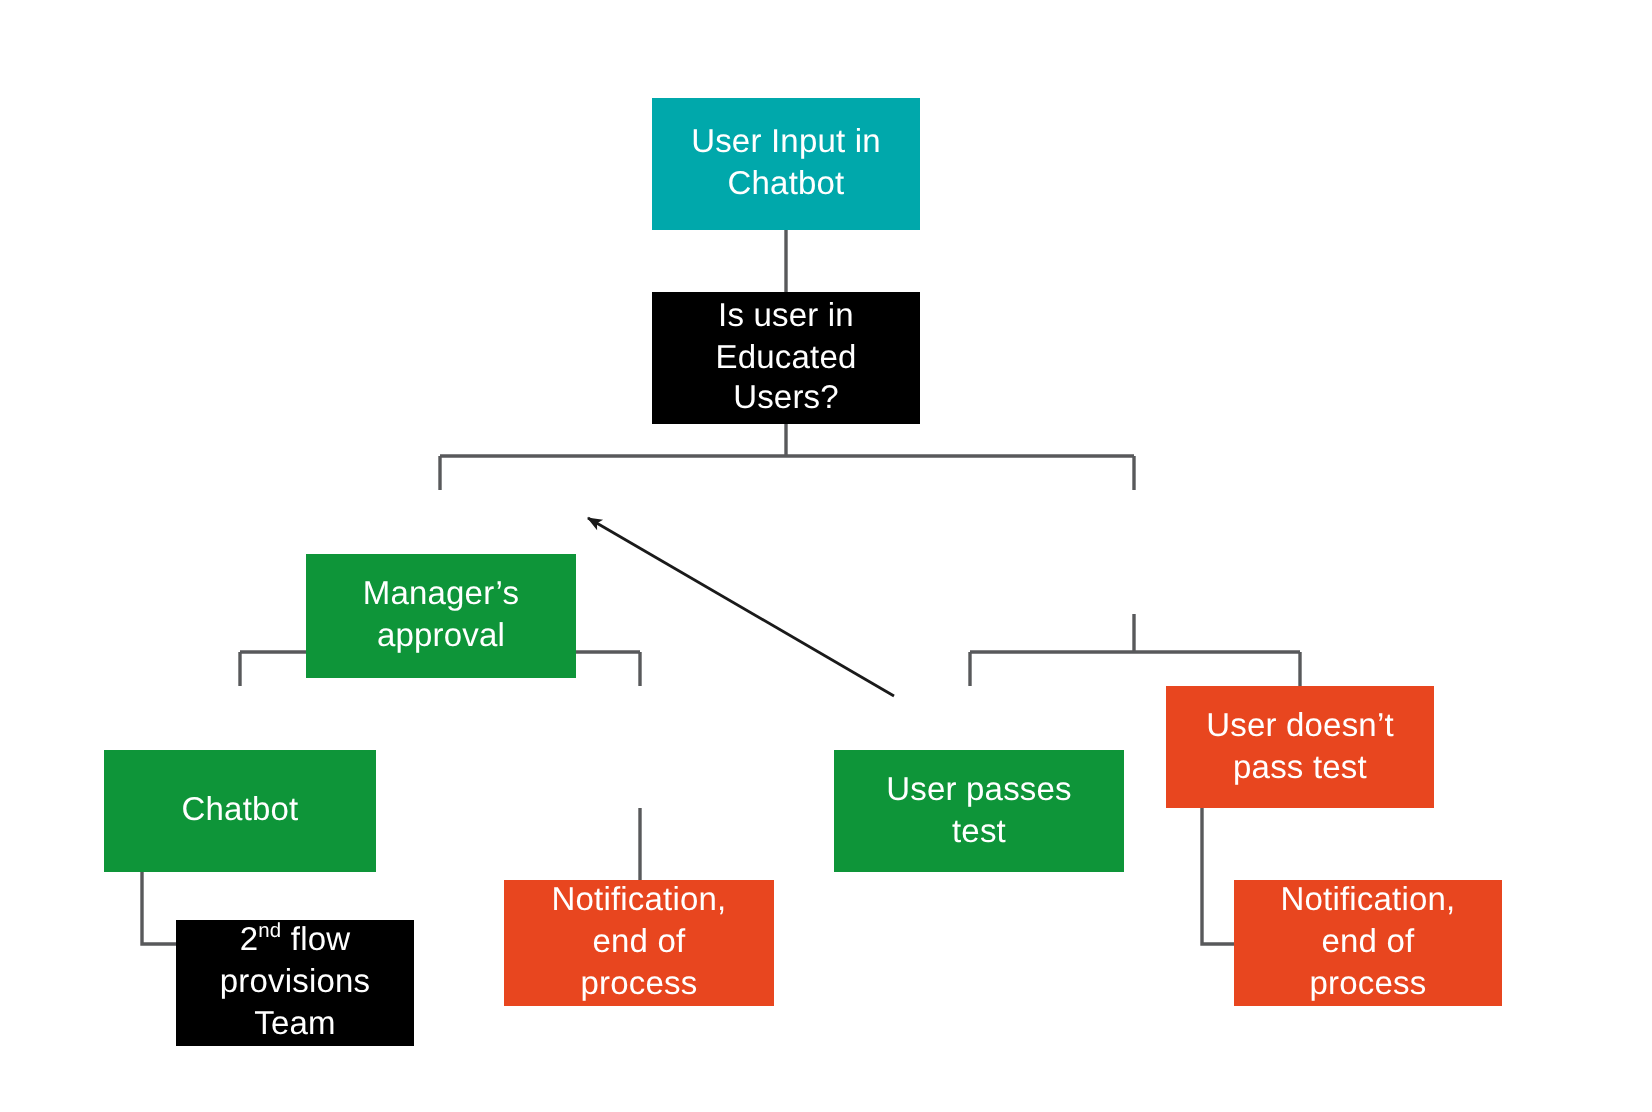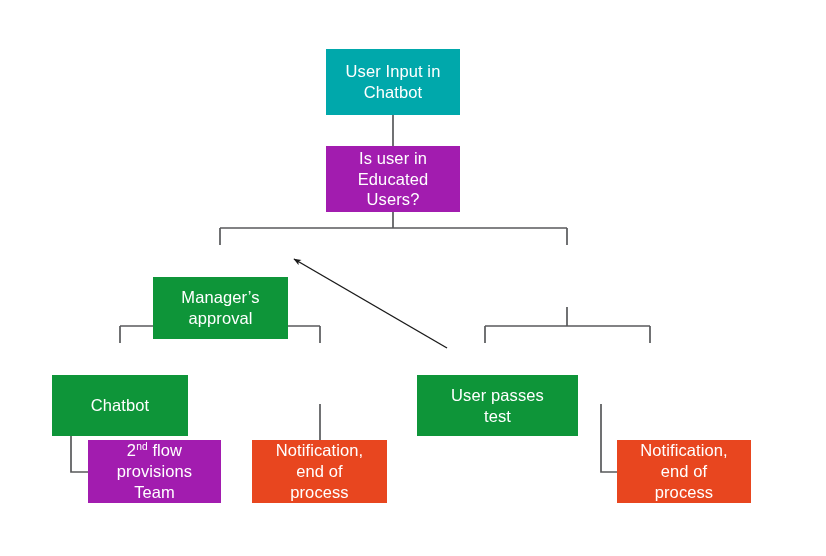--- a/index.html
+++ b/index.html
@@ -46,21 +46,21 @@
     display: block;
     white-space: pre-line;
     width: 100%;
   }
   .node .node-text sup {
     font-size: 0.62em;
     vertical-align: super;
     line-height: 0;
   }
   .teal   { background: #00a8ab; }
-  .blue   { background: #a21caf; }
+  .blue   { background: #000000; }
   .green  { background: #0e9539; margin-top: 32px; }
   .orange { background: #e8461f; }
 </style>
 </head>
 <body>
 
 <div id="canvas">
 
   <svg id="edge-layer" width="826" height="556" viewBox="0 0 826 556" xmlns="http://www.w3.org/2000/svg">
     <defs>
@@ -113,27 +113,31 @@
     <span class="node-text">Manager’s
 approval</span>
   </div>
 
 
   <div class="node green" style="left:52px; top:343px; width:136px; height:61px;">
     <span class="node-text">Chatbot</span>
   </div>
 
 
-  <div class="node green" style="left:417px; top:343px; width:161px; height:61px;">
+  <div class="node green" style="left:417px; top:343px; width:145px; height:61px;">
     <span class="node-text">User passes
 test</span>
   </div>
 
+  <div class="node orange" style="left:583px; top:343px; width:134px; height:61px;">
+    <span class="node-text">User doesn’t
+pass test</span>
+  </div>
 
-  <div class="node blue" style="left:88px; top:440px; width:133px; height:63px;">
+  <div class="node blue" style="left:88px; top:460px; width:119px; height:63px;">
     <span class="node-text">2<sup>nd</sup> flow<br>provisions<br>Team</span>
   </div>
 
   <div class="node orange" style="left:252px; top:440px; width:135px; height:63px;">
     <span class="node-text">Notification,
 end of process</span>
   </div>
 
   <div class="node orange" style="left:617px; top:440px; width:134px; height:63px;">
     <span class="node-text">Notification,

